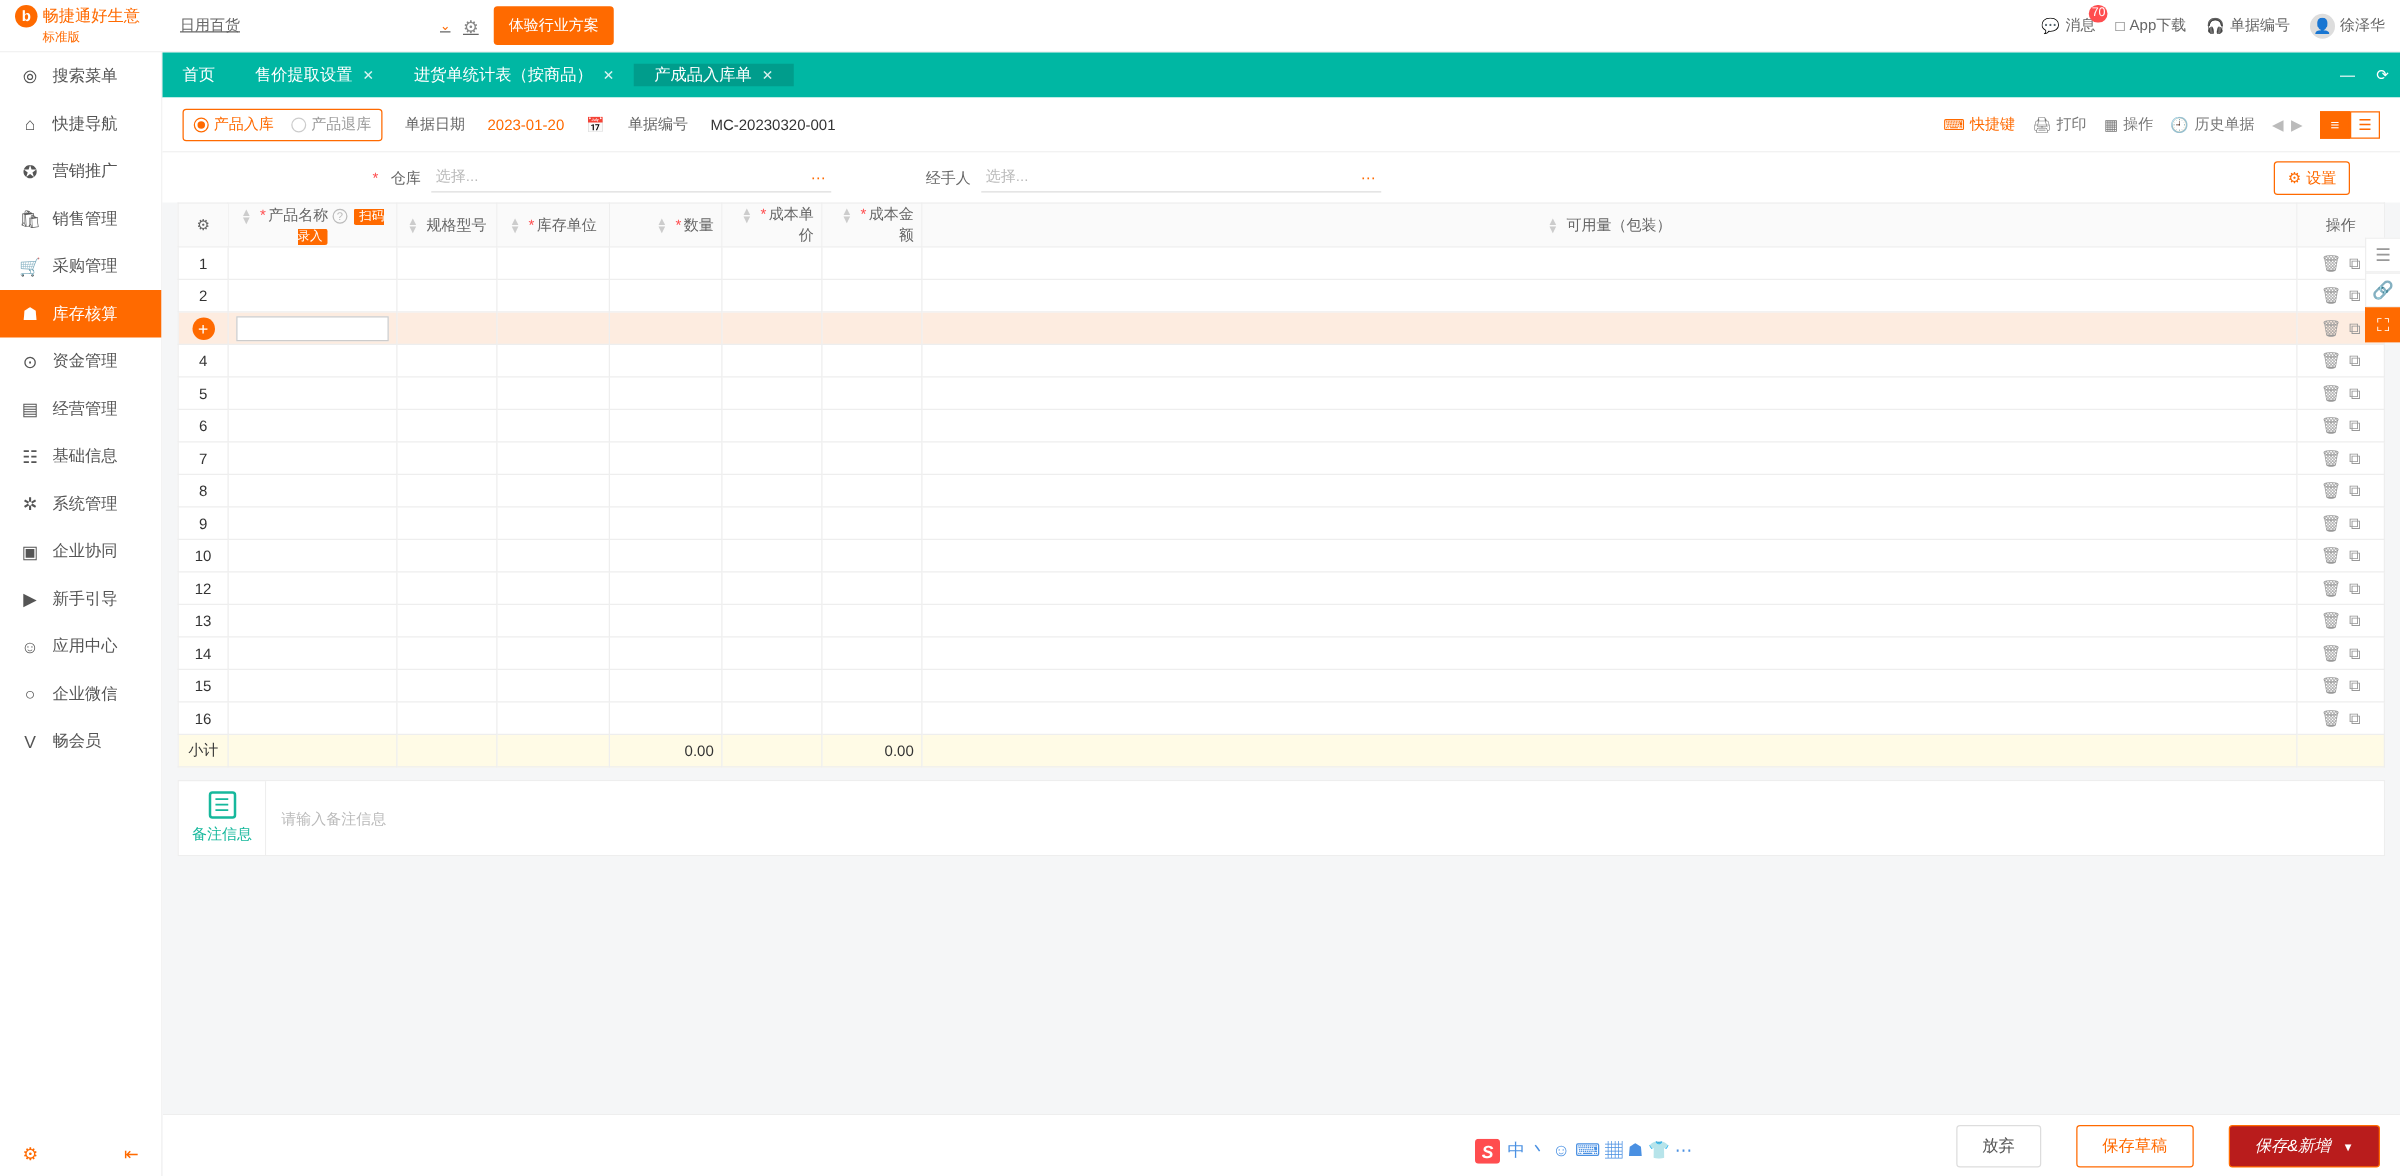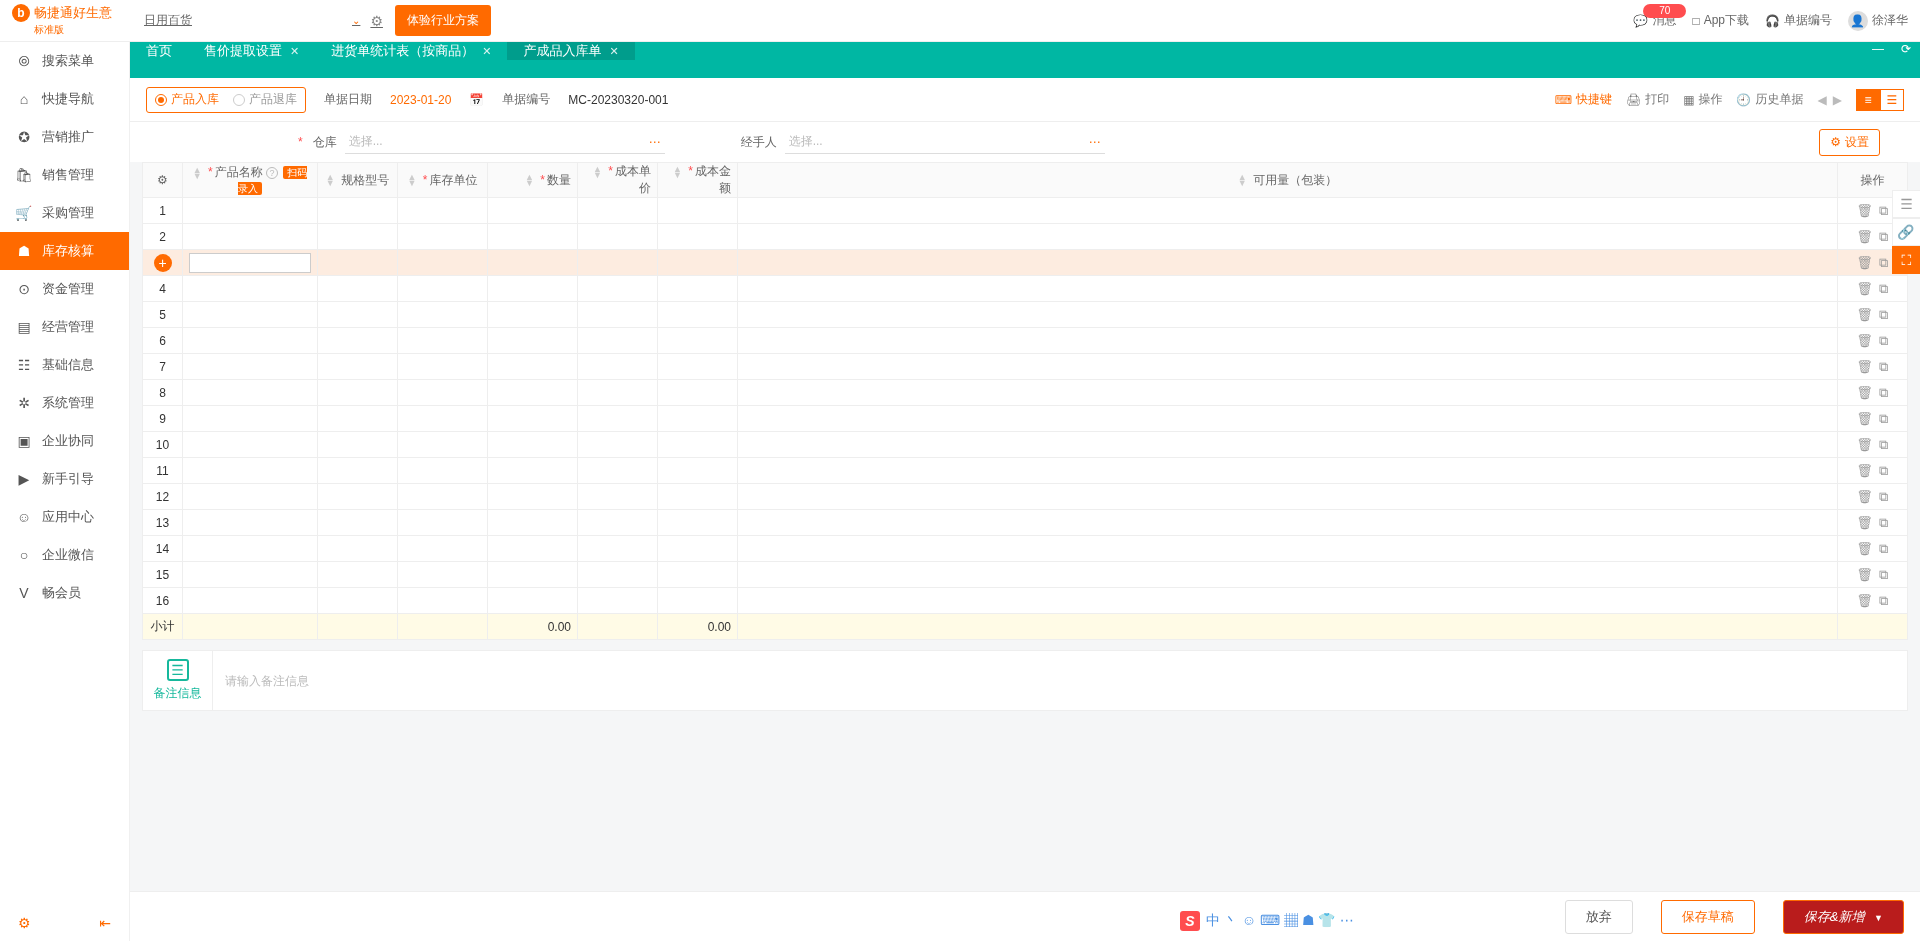--- a/index.html
+++ b/index.html
@@ -11,35 +11,35 @@
 .logo-row { display: flex; align-items: center; gap: 4px; }
 .logo-mark { width: 18px; height: 18px; background: #ff6a00; border-radius: 50%; display: flex; align-items: center; justify-content: center; color: #fff; font-weight: bold; font-size: 12px; }
 .logo-text { color: #ff6a00; font-size: 13px; font-weight: 500; }
 .logo-sub { color: #ff6a00; font-size: 10px; margin-top: 1px; margin-left: 22px; font-family: Liberation Mono, monospace; }
 .category-select { display: flex; align-items: center; gap: 10px; margin-left: 14px; color: #666; text-decoration: underline; }
 .chevron { color: #ff6a00; font-size: 10px; margin-left: 150px; }
 .gear-small { color: #888; font-size: 14px; cursor: pointer; }
 .exp-btn { margin-left: 12px; background: #ff6a00; color: #fff; border: none; padding: 7px 12px; border-radius: 3px; font-size: 12px; cursor: pointer; }
 .top-right { margin-left: auto; display: flex; align-items: center; gap: 16px; color: #666; }
 .tr-item { display: flex; align-items: center; gap: 4px; cursor: pointer; position: relative; }
-.badge { position: absolute; top: -8px; right: -10px; background: #ff4d4f; color: #fff; border-radius: 8px; font-size: 10px; padding: 0 16px; line-height: 14px; }
+.badge { position: absolute; top: -8px; right: -10px; background: #ff4d4f; color: #fff; border-radius: 8px; font-size: 10px; padding: 0 2px; line-height: 14px; }
 .avatar { width: 20px; height: 20px; background: #ddd; border-radius: 50%; display: inline-flex; align-items: center; justify-content: center; font-size: 12px; color: #999; }
 
 
 .layout { display: flex; height: calc(100vh - 42px); }
 .sidebar { width: 130px; background: #fff; border-right: 1px solid #f0f0f0; display: flex; flex-direction: column; }
 .side-item { display: flex; align-items: center; gap: 10px; padding: 10px 16px; color: #555; cursor: pointer; font-size: 13px; }
 .side-item.active { background: #ff6a00; color: #fff; }
 .side-icon { width: 16px; height: 16px; display: inline-flex; align-items: center; justify-content: center; font-size: 14px; }
 .side-footer { margin-top: auto; display: flex; justify-content: space-between; padding: 10px 18px; color: #ff6a00; font-size: 14px; }
 
 .main { flex: 1; display: flex; flex-direction: column; background: #f5f6f7; min-width: 0; position: relative; }
 
 
-.tab-strip { background: #00b7a3; height: 36px; display: flex; align-items: flex-start; color: #fff; }
+.tab-strip { background: #00b7a3; height: 36px; display: flex; align-items: center; color: #fff; }
 .tab { display: flex; align-items: center; padding: 0 16px; gap: 8px; cursor: pointer; font-size: 13px; }
 .tab.active { background: #009d8c; }
 .tab-close { font-size: 11px; opacity: .85; }
 .tab-gap { flex: 1; }
 .strip-right { display: flex; align-items: center; }
 .strip-btn { width: 28px; display: flex; align-items: center; justify-content: center; cursor: pointer; }
 
 
 .toolbar { background: #fff; height: 44px; display: flex; align-items: center; padding: 0 16px; gap: 18px; border-bottom: 1px solid #eee; }
 .radio-group { display: flex; align-items: center; gap: 14px; border: 1px solid #ff6a00; border-radius: 3px; height: 26px; padding: 0 8px; }
@@ -478,31 +478,20 @@
               <td class="col-name"></td>
               <td class="col-spec"></td>
               <td class="col-unit"></td>
               <td class="col-qty"></td>
               <td class="col-price"></td>
               <td class="col-amt"></td>
               <td></td>
               <td class="col-ops"><span class="op-icon">🗑</span><span class="op-icon">⧉</span></td>
             </tr>
             <tr>
-              <td class="col-idx">11</td>
-              <td class="col-name"></td>
-              <td class="col-spec"></td>
-              <td class="col-unit"></td>
-              <td class="col-qty"></td>
-              <td class="col-price"></td>
-              <td class="col-amt"></td>
-              <td></td>
-              <td class="col-ops"><span class="op-icon">🗑</span><span class="op-icon">⧉</span></td>
-            </tr>
-            <tr>
               <td class="col-idx">12</td>
               <td class="col-name"></td>
               <td class="col-spec"></td>
               <td class="col-unit"></td>
               <td class="col-qty"></td>
               <td class="col-price"></td>
               <td class="col-amt"></td>
               <td></td>
               <td class="col-ops"><span class="op-icon">🗑</span><span class="op-icon">⧉</span></td>
             </tr>

